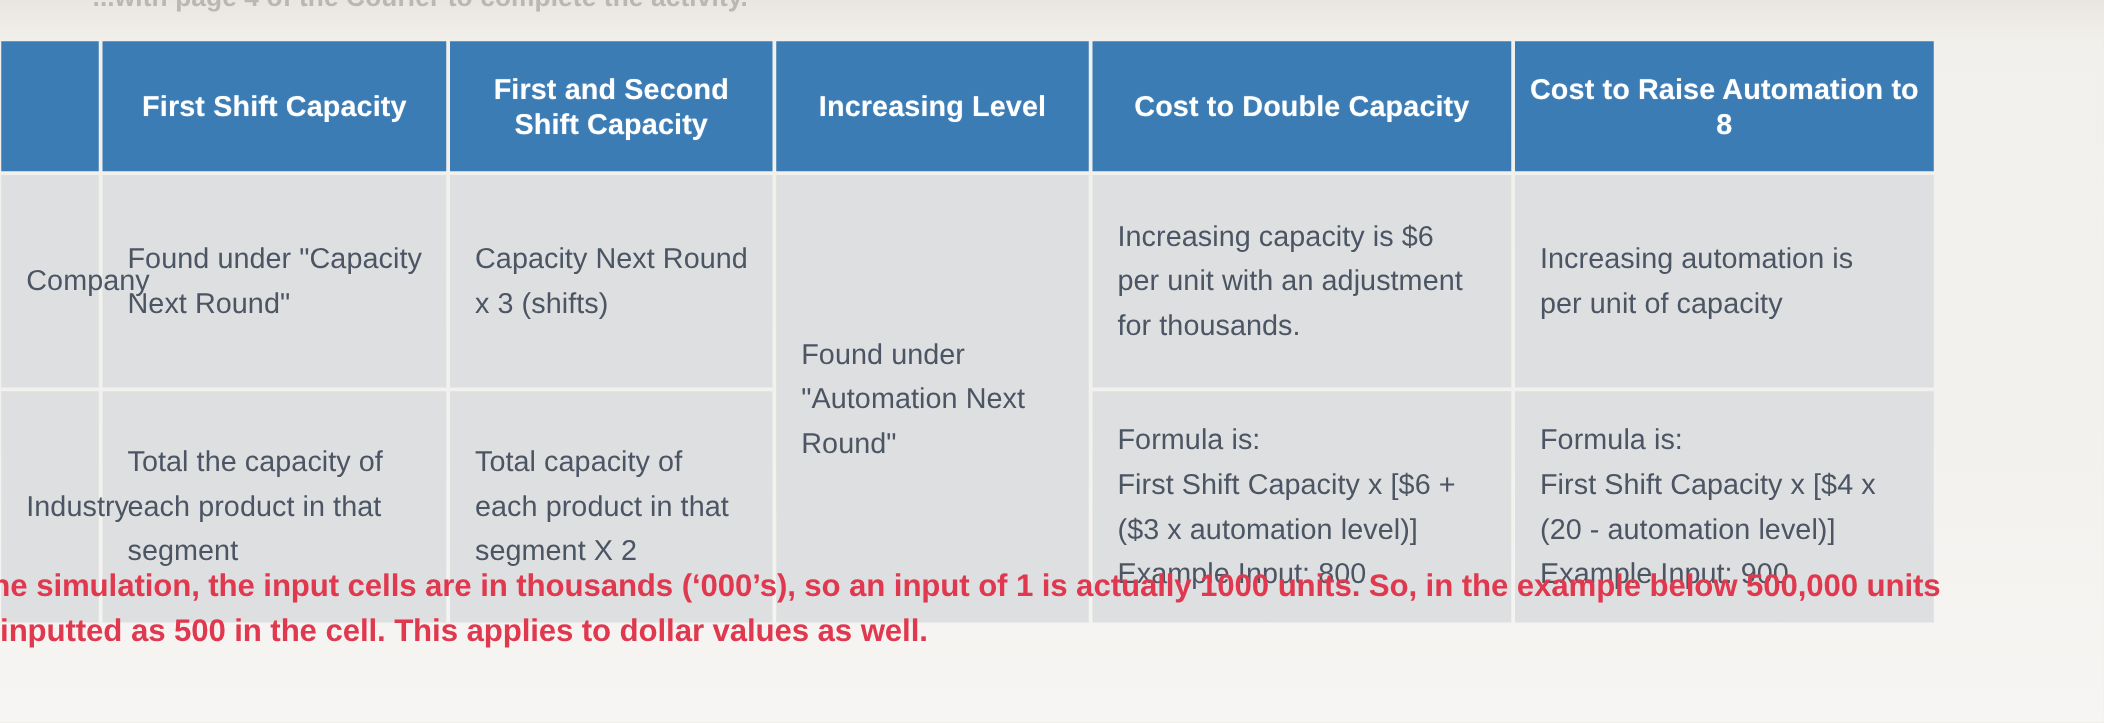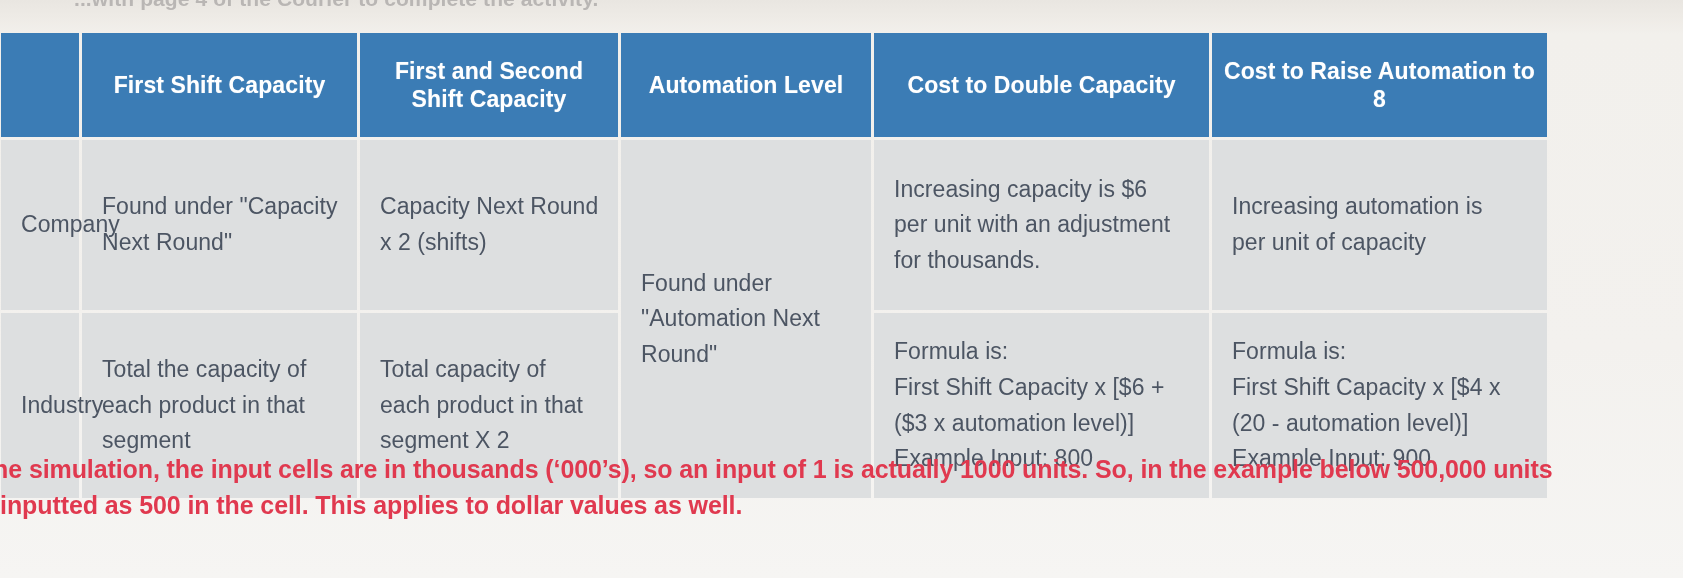--- a/index.html
+++ b/index.html
@@ -125,30 +125,30 @@
         <col class="c2">
         <col class="c3">
         <col class="c4">
         <col class="c5">
     </colgroup>
     <thead>
       <tr>
         <th></th>
         <th>First Shift Capacity</th>
         <th>First and Second Shift Capacity</th>
-        <th>Automation Level</th>
+        <th>Increasing Level</th>
         <th>Cost to Double Capacity</th>
         <th>Cost to Raise Automation to 8</th>
       </tr>
     </thead>
     <tbody>
       <tr class="row-a">
         <td class="rowlabel">Company</td>
         <td>Found under "Capacity Next Round"</td>
-        <td>Capacity Next Round x 2 (shifts)</td>
+        <td>Capacity Next Round x 3 (shifts)</td>
         <td class="span-cell" rowspan="2">Found under "Automation Next Round"</td>
         <td>
           <span class="cell-line">Increasing capacity is $6</span>
           <span class="cell-line">per unit with an adjustment</span>
           <span class="cell-line">for thousands.</span>
         </td>
         <td>
           <span class="cell-line">Increasing automation is</span>
           <span class="cell-line">per unit of capacity</span>
         </td>

